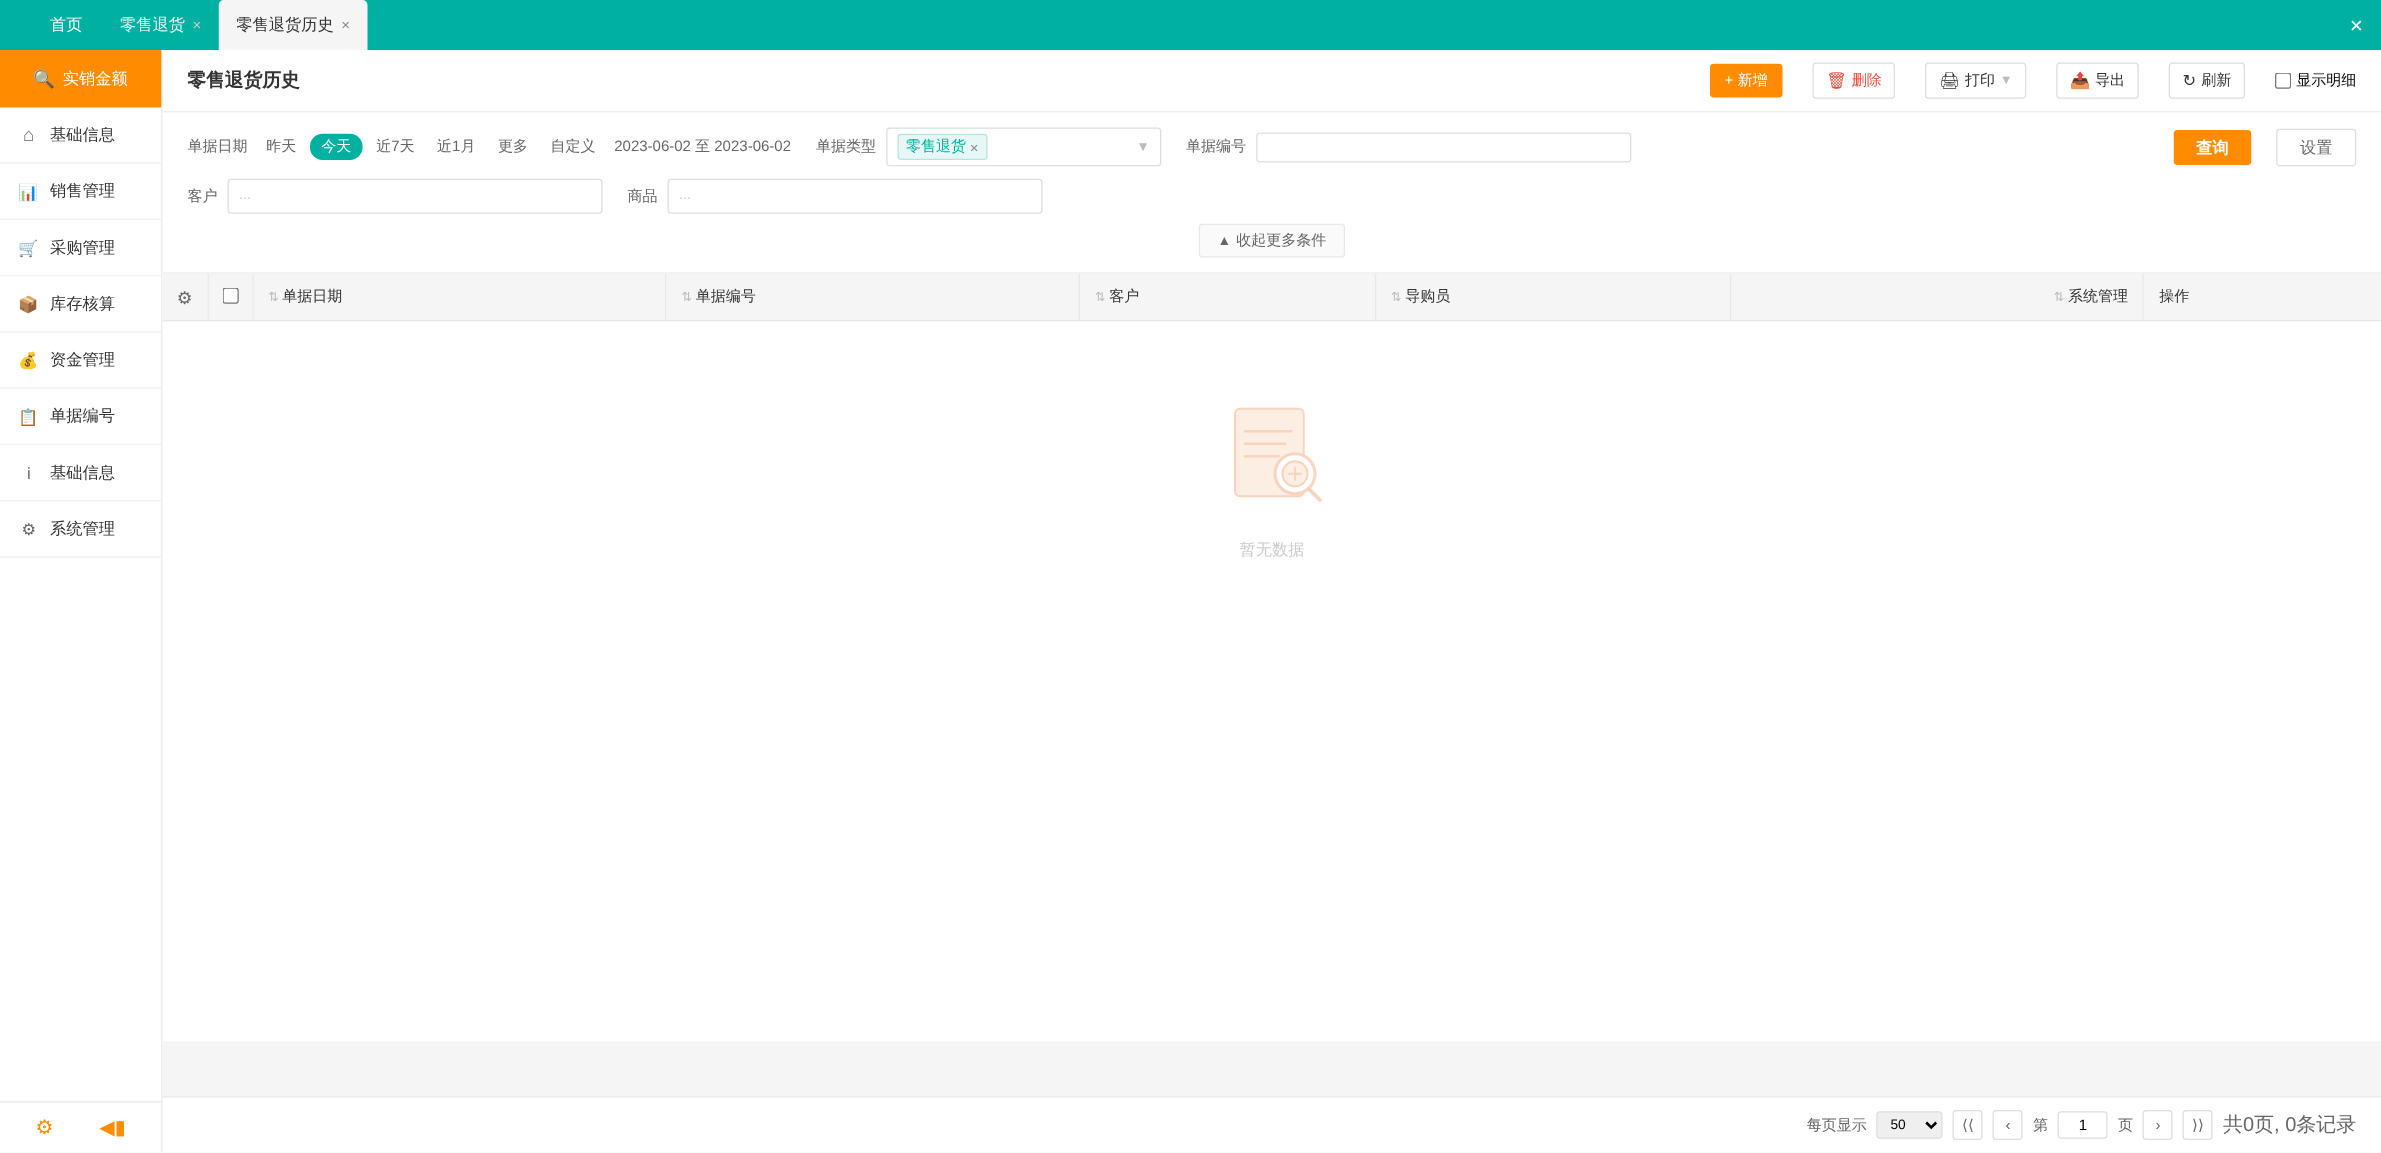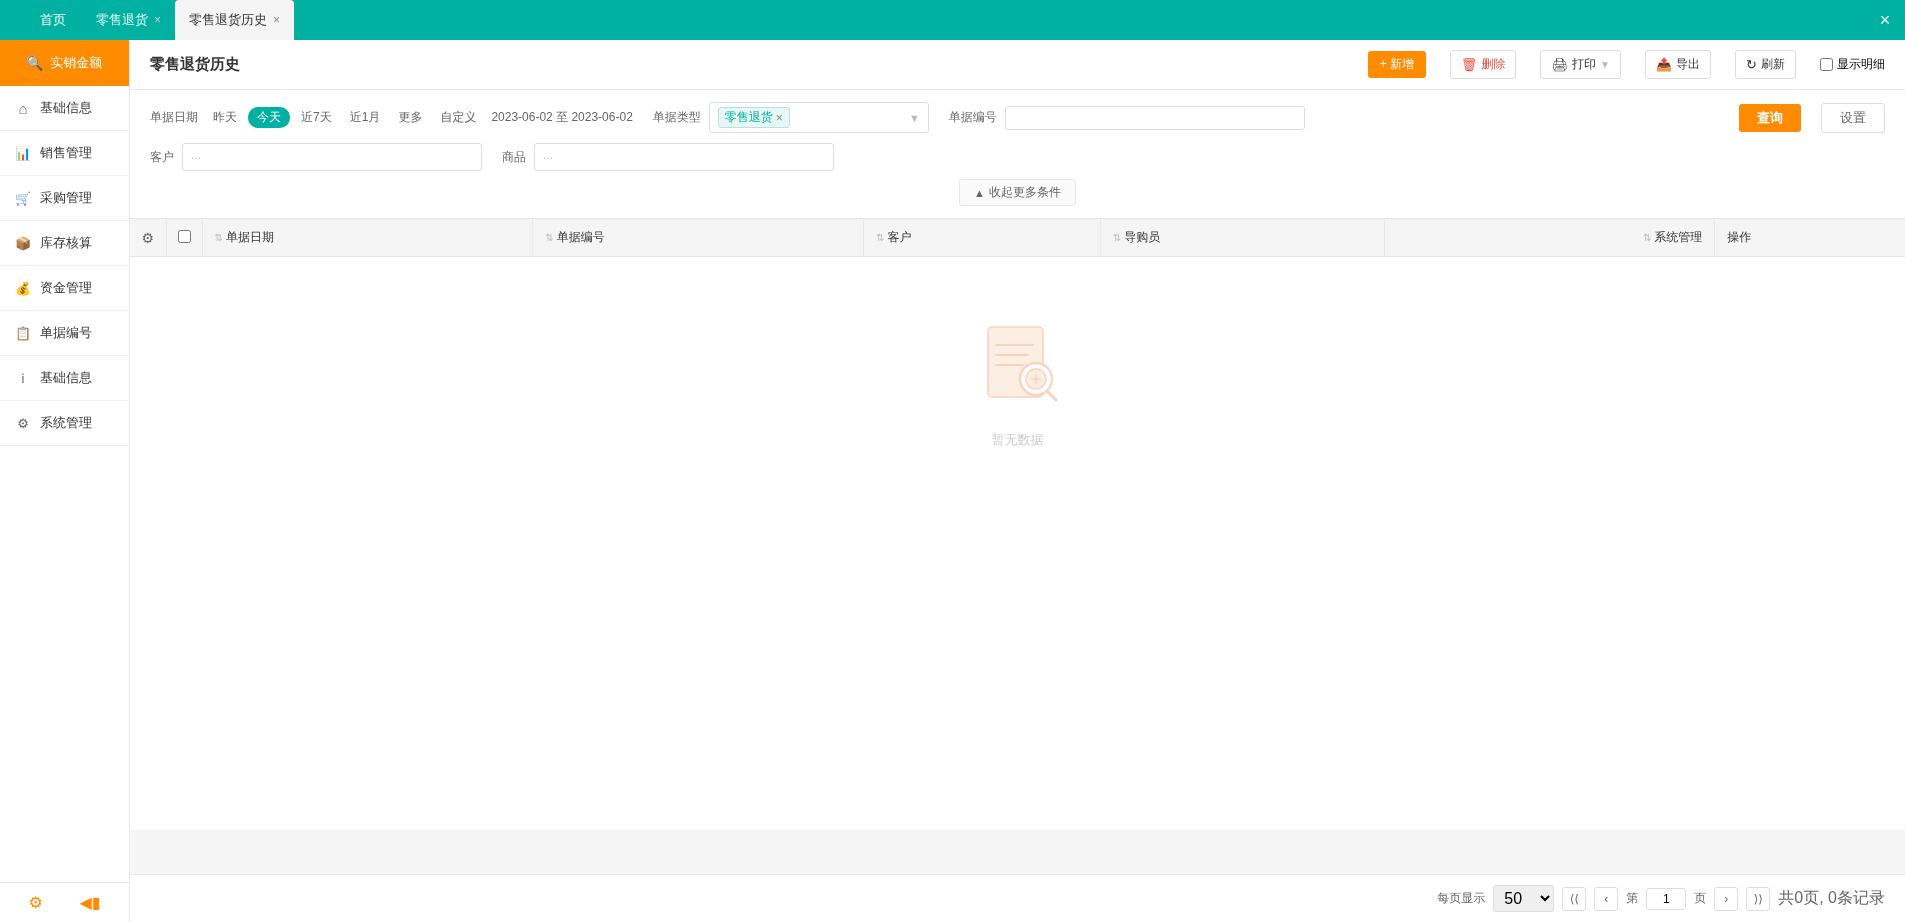--- a/index.html
+++ b/index.html
@@ -237,21 +237,21 @@
                 <span style="color:#ccc;font-size:13px;">暂无数据</span>
               </div>
             </td>
           </tr>
         </tbody>
       </table>
     </div>
 
     <div style="background:#fff;border-top:1px solid #e8e8e8;padding:10px 20px;display:flex;align-items:center;justify-content:flex-end;gap:8px;flex-shrink:0;margin-top:44px;">
       <span style="font-size:12px;color:#666;">每页显示</span>
-      <select style="border:1px solid #ddd;border-radius:3px;padding:3px 6px;font-size:16px;">
+      <select style="border:1px solid #ddd;border-radius:3px;padding:3px 6px;font-size:11px;">
         <option>10</option>
         <option>20</option>
         <option selected="">50</option>
         <option>100</option>
       </select>
       <button style="width:24px;height:24px;border:1px solid #ddd;border-radius:3px;background:#fff;cursor:pointer;font-size:12px;color:#666;display:flex;align-items:center;justify-content:center;">⟨⟨</button>
       <button style="width:24px;height:24px;border:1px solid #ddd;border-radius:3px;background:#fff;cursor:pointer;font-size:12px;color:#666;display:flex;align-items:center;justify-content:center;">‹</button>
       <span style="font-size:12px;color:#666;">第</span>
       <input type="text" value="1" style="border: 1px solid rgb(221, 221, 221); border-radius: 3px; padding: 3px 6px; font-size: 12px; width: 40px; text-align: center;">
       <span style="font-size:12px;color:#666;">页</span>

